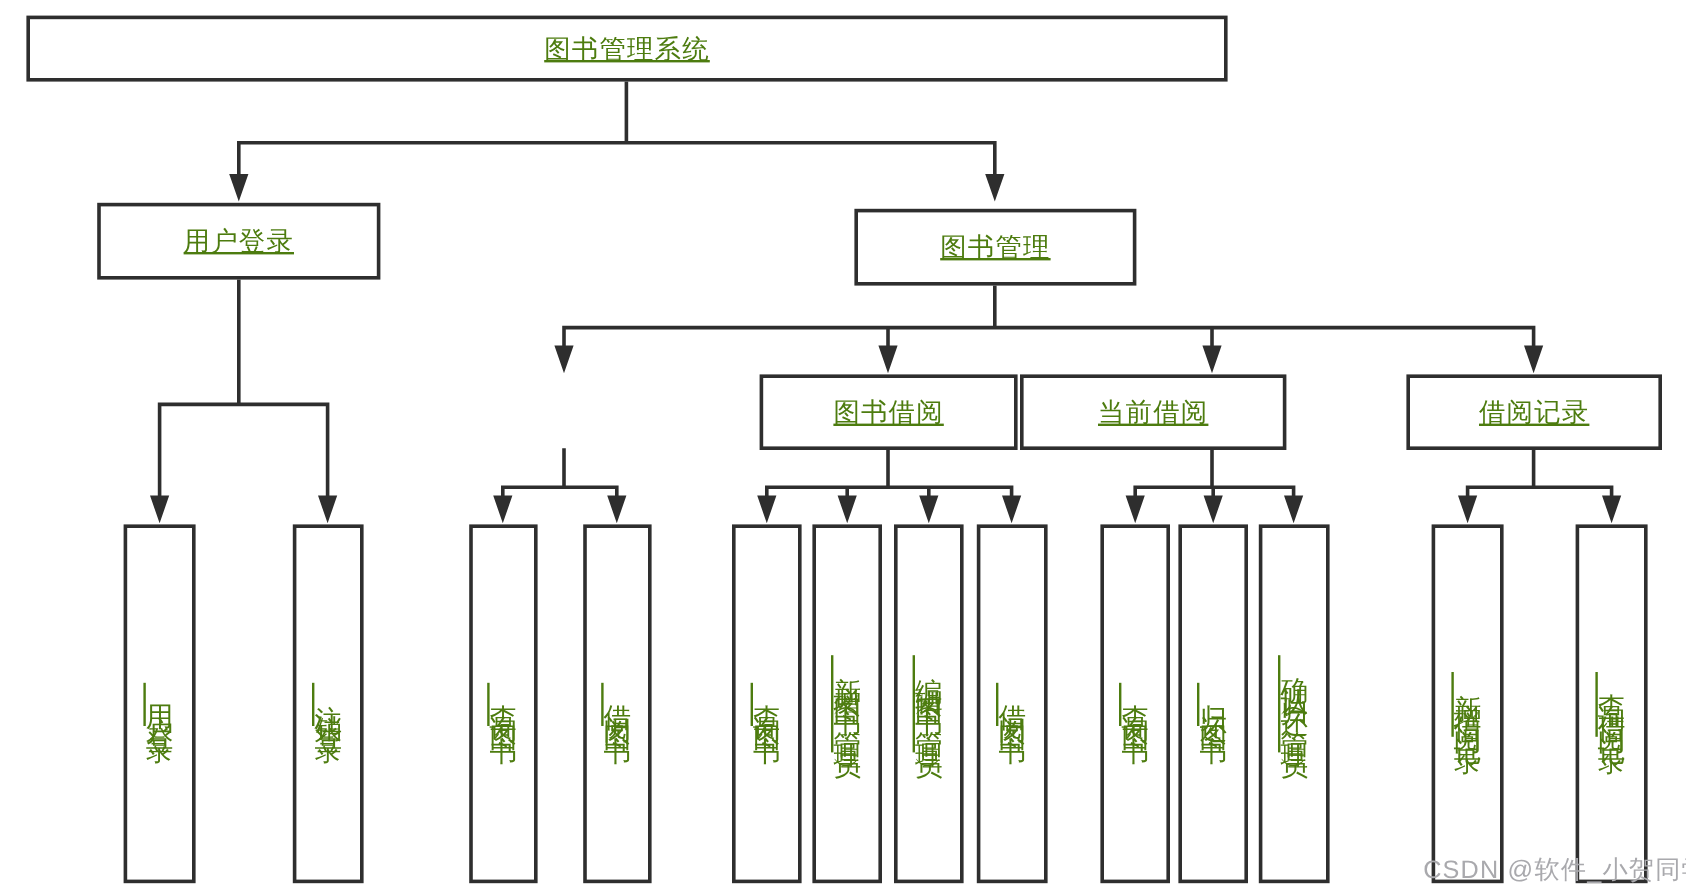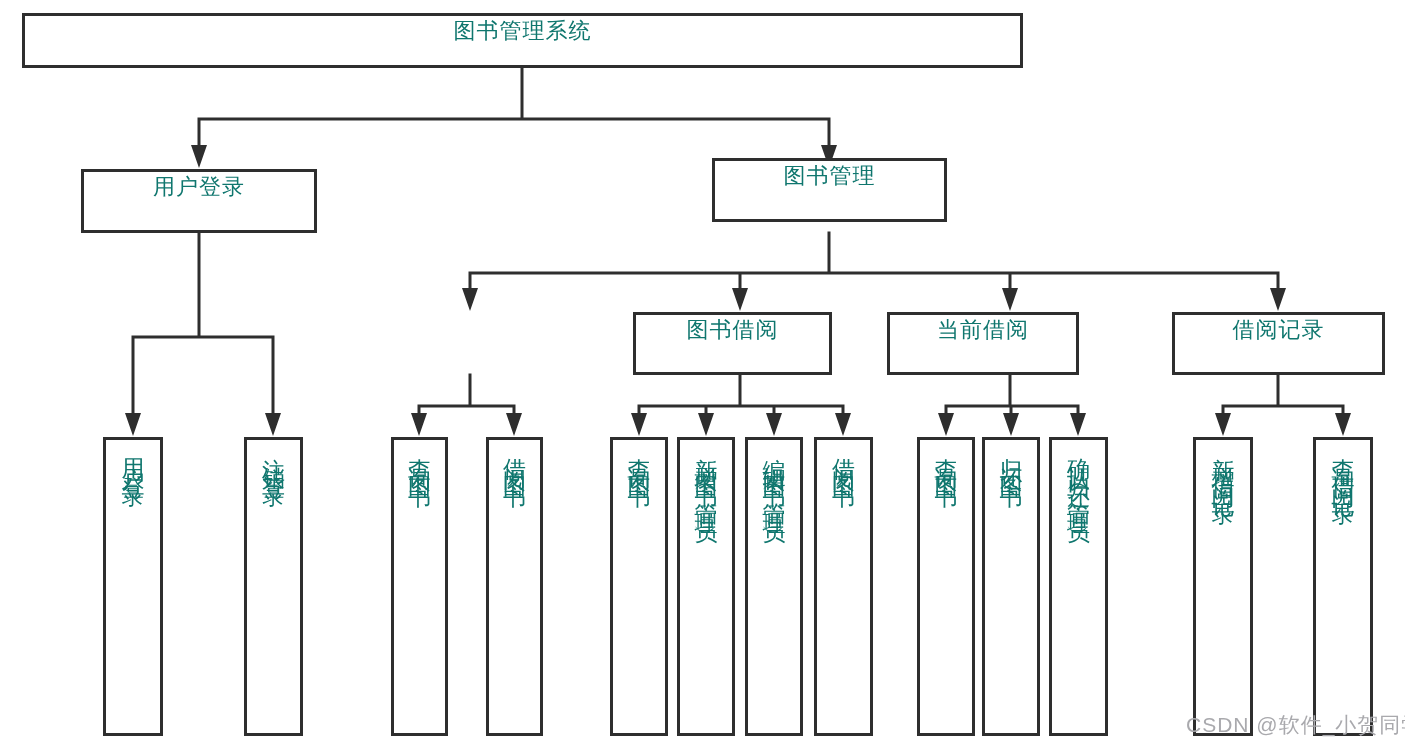--- a/index.html
+++ b/index.html
@@ -20,45 +20,47 @@
     left: 0;
     top: 0;
     pointer-events: none;
   }
   .box {
     position: absolute;
     box-sizing: border-box;
     border: 3px solid #2e2e2e;
     background: #ffffff;
     display: flex;
+    align-items: center;
     justify-content: center;
-    color: #0f766e;
+    color: #4d7c0f;
+    text-decoration: underline;
   }
   .box-h .label {
     font-size: 22px;
     letter-spacing: 1px;
     white-space: nowrap;
   }
   .box-v .vtext {
     writing-mode: vertical-rl;
     text-orientation: mixed;
     font-size: 23px;
     letter-spacing: 9px;
     line-height: 1;
     white-space: nowrap;
   }
   
   #n-root  { left: 22px;   top: 13px;  width: 1001px; height: 55px; }
   
   #n-ulog  { left: 81px;   top: 169px; width: 236px;  height: 64px; }
-  #n-bmgmt { left: 712px;  top: 158px; width: 235px;  height: 64px; }
+  #n-bmgmt { left: 712px;  top: 174px; width: 235px;  height: 64px; }
   
   #n-rec   { left: 363px;  top: 312px; width: 215px;  height: 63px; }
-  #n-bor   { left: 633px;  top: 312px; width: 199px;  height: 63px; }
-  #n-cur   { left: 887px;  top: 312px; width: 192px;  height: 63px; }
+  #n-bor   { left: 633px;  top: 312px; width: 215px;  height: 63px; }
+  #n-cur   { left: 850px;  top: 312px; width: 222px;  height: 63px; }
   #n-rcd   { left: 1172px; top: 312px; width: 213px;  height: 63px; }
   
   .leaf    { top: 437px; height: 299px; }
   #l-a1 { left: 103px;  width: 60px; }
   #l-a2 { left: 244px;  width: 59px; }
   #l-b1 { left: 391px;  width: 57px; }
   #l-b2 { left: 486px;  width: 57px; }
   #l-c1 { left: 610px;  width: 58px; }
   #l-c2 { left: 677px;  width: 58px; }
   #l-c3 { left: 745px;  width: 58px; }

